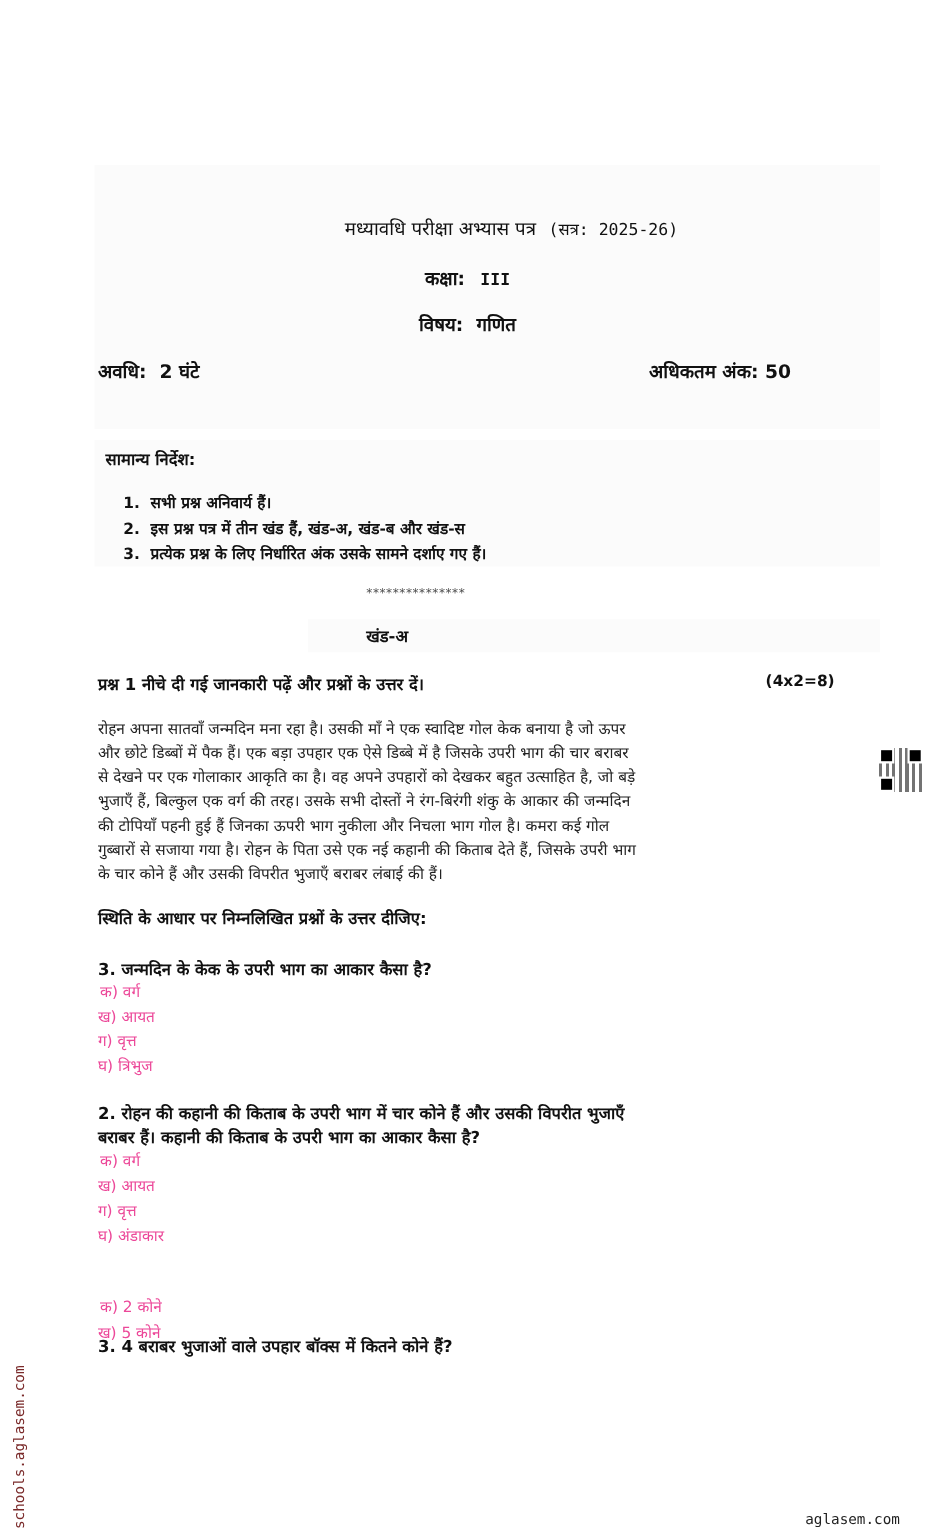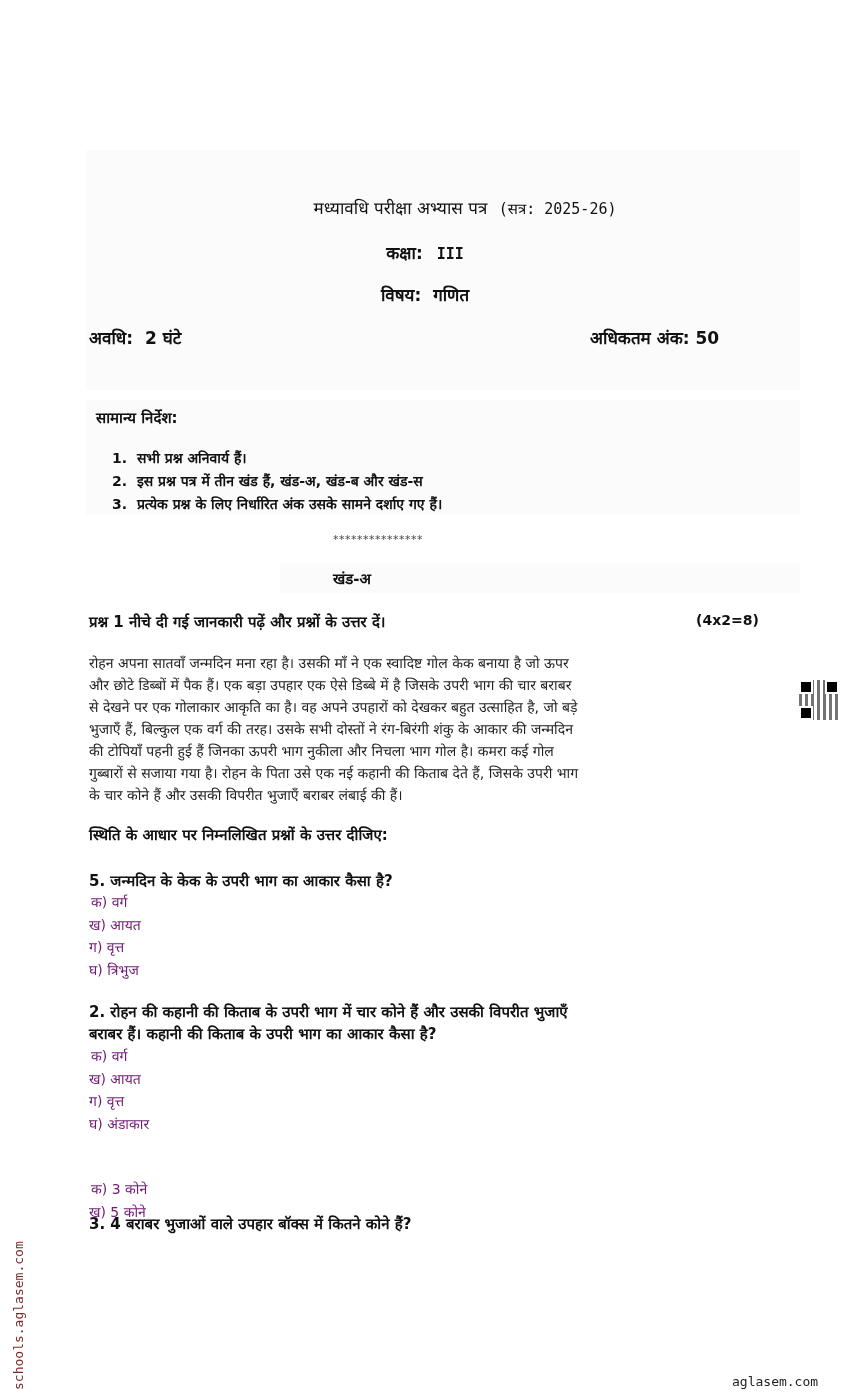--- a/index.html
+++ b/index.html
@@ -11,21 +11,21 @@
   .abs { position: absolute; }
   .shade { background: #fbfbfb; }
   .title { font-family: "DejaVu Sans", sans-serif; font-size: 17px; font-weight: normal; padding-left: 40px; }
   .hdr { font-size: 17px; font-weight: bold; }
   .instr { font-size: 14px; font-weight: bold; line-height: 23px; }
   .passage {
     font-size: 14px; line-height: 22px; color: #222; text-align: justify;
     text-align-last: left;
   }
   .q { font-size: 15px; font-weight: bold; line-height: 22px; }
-  .opt { font-size: 14px; line-height: 22.5px; color: #701a75; }
+  .opt { font-size: 14px; line-height: 22.5px; color: #ec4899; }
   .mono { font-family: "DejaVu Sans Mono", monospace; }
   .qr {
     width: 40px; height: 40px;
     background:
       linear-gradient(#000,#000) 2px 2px/10px 10px no-repeat,
       linear-gradient(#000,#000) 28px 2px/10px 10px no-repeat,
       linear-gradient(#000,#000) 2px 28px/10px 10px no-repeat;
     position: absolute;
   }
   .qr::before {
@@ -101,39 +101,39 @@
   <div>भुजाएँ हैं, बिल्कुल एक वर्ग की तरह। उसके सभी दोस्तों ने रंग-बिरंगी शंकु के आकार की जन्मदिन</div>
   <div>की टोपियाँ पहनी हुई हैं जिनका ऊपरी भाग नुकीला और निचला भाग गोल है। कमरा कई गोल</div>
   <div>गुब्बारों से सजाया गया है। रोहन के पिता उसे एक नई कहानी की किताब देते हैं, जिसके उपरी भाग</div>
   <div>के चार कोने हैं और उसकी विपरीत भुजाएँ बराबर लंबाई की हैं।</div>
 </div>
 
 <div class="qr" style="left:799px;top:680px;"></div>
 
 <div class="abs" style="left:89px;top:824px;font-size:15px;font-weight:bold;">स्थिति के आधार पर निम्नलिखित प्रश्नों के उत्तर दीजिए:</div>
 
-<div class="abs q" style="left:89px;top:870px;">5. जन्मदिन के केक के उपरी भाग का आकार कैसा है?</div>
+<div class="abs q" style="left:89px;top:870px;">3. जन्मदिन के केक के उपरी भाग का आकार कैसा है?</div>
 <div class="abs opt" style="left:89px;top:891px;">
   <div style="padding-left:2px;">क)  वर्ग</div>
   <div>ख)  आयत</div>
   <div>ग)  वृत्त</div>
   <div>घ)  त्रिभुज</div>
 </div>
 
 <div class="abs q" style="left:89px;top:1001px;">
   <div>2. रोहन की कहानी की किताब के उपरी भाग में चार कोने हैं और उसकी विपरीत भुजाएँ</div>
   <div>बराबर हैं। कहानी की किताब के उपरी भाग का आकार कैसा है?</div>
 </div>
 <div class="abs opt" style="left:89px;top:1045px;">
   <div style="padding-left:2px;">क) वर्ग</div>
   <div>ख)  आयत</div>
   <div>ग)  वृत्त</div>
   <div>घ)  अंडाकार</div>
 </div>
 
 <div class="abs q" style="left:89px;top:1213px;">3. 4 बराबर भुजाओं वाले उपहार बॉक्स में कितने कोने हैं?</div>
 <div class="abs opt" style="left:89px;top:1178px;">
-  <div style="padding-left:2px;">क) 3 कोने</div>
+  <div style="padding-left:2px;">क) 2 कोने</div>
   <div>ख) 5 कोने</div>
 </div>
 
 <div class="abs mono" style="left:11px;top:1390px;transform-origin:0 0;transform:rotate(-90deg);font-size:13px;color:#7a2a2a;white-space:nowrap;">schools.aglasem.com</div>
 <div class="abs mono" style="left:732px;top:1374px;font-size:13px;color:#222;">aglasem.com</div>
 
 </body></html>

